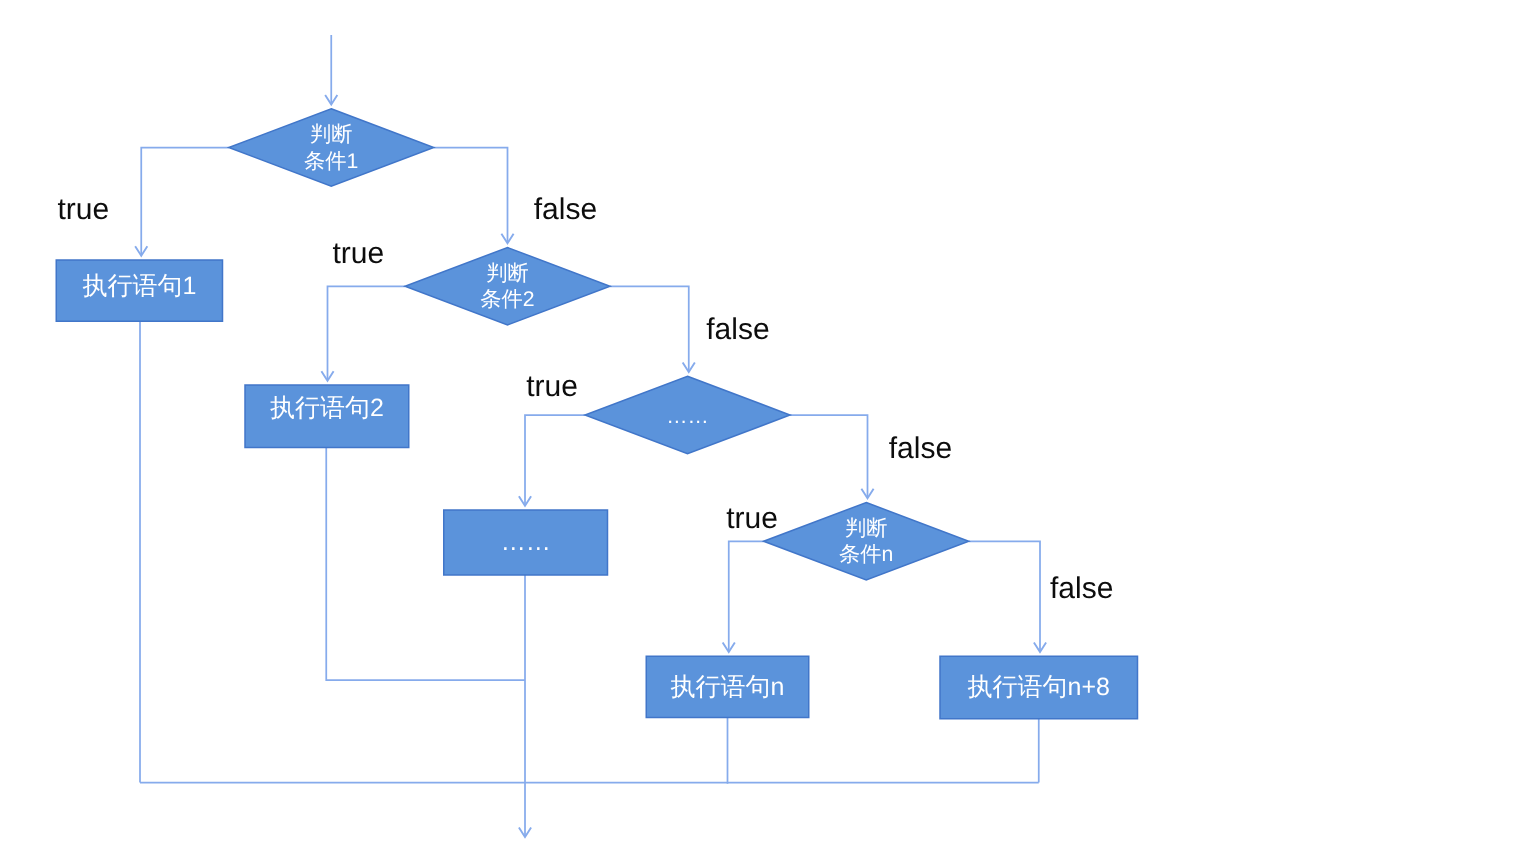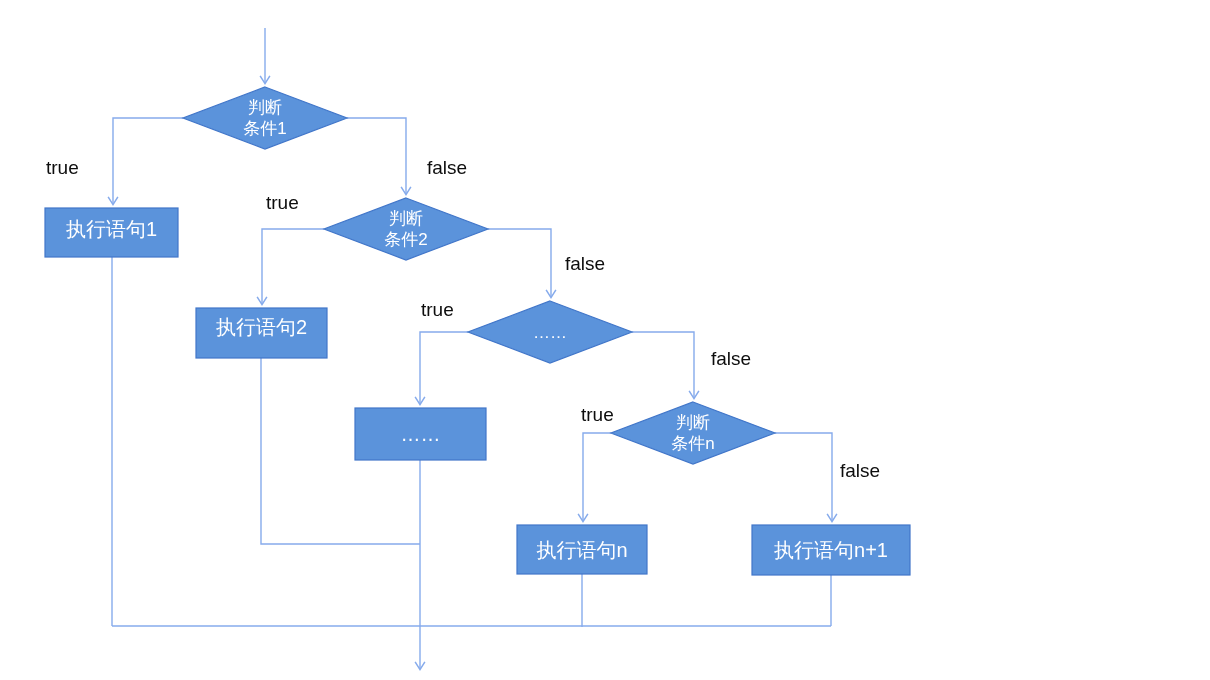--- a/index.html
+++ b/index.html
@@ -28,21 +28,21 @@
     color:var(--node-text);
     text-align:center;
     white-space:pre-line;
     pointer-events:none;
   }
   .diamond-label{font-size:17px;line-height:21px;}
   .box-label{font-size:20px;line-height:24px;}
   .branch-label{
     position:absolute;
     color:var(--label);
-    font-size:19px;line-height:21px;
+    font-size:24px;line-height:21px;
     white-space:nowrap;
   }
 </style>
 </head>
 <body>
 
 <div class="stage">
 
   <svg width="1210" height="680" viewBox="0 0 1210 680">
     <defs>
@@ -89,21 +89,21 @@
   <div class="node-label diamond-label" style="left:324px;top:198px;width:164px;height:62px;">判断
 条件2</div>
   <div class="node-label diamond-label" style="left:468px;top:301px;width:164px;height:62px;">……</div>
   <div class="node-label diamond-label" style="left:611px;top:402px;width:164px;height:62px;">判断
 条件n</div>
 
   <div class="node-label box-label" style="left:45px;top:208px;width:133px;height:41px;">执行语句1</div>
   <div class="node-label box-label" style="left:196px;top:308px;width:131px;height:38px;">执行语句2</div>
   <div class="node-label box-label" style="left:355px;top:408px;width:131px;height:52px;">……</div>
   <div class="node-label box-label" style="left:517px;top:525px;width:130px;height:50px;">执行语句n</div>
-  <div class="node-label box-label" style="left:752px;top:525px;width:158px;height:50px;">执行语句n+1</div>
+  <div class="node-label box-label" style="left:752px;top:525px;width:158px;height:50px;">执行语句n+8</div>
 
   <div class="branch-label" style="left:46px;top:157px;">true</div>
   <div class="branch-label" style="left:427px;top:157px;">false</div>
   <div class="branch-label" style="left:266px;top:192px;">true</div>
   <div class="branch-label" style="left:565px;top:253px;">false</div>
   <div class="branch-label" style="left:421px;top:299px;">true</div>
   <div class="branch-label" style="left:711px;top:348px;">false</div>
   <div class="branch-label" style="left:581px;top:404px;">true</div>
   <div class="branch-label" style="left:840px;top:460px;">false</div>
 

